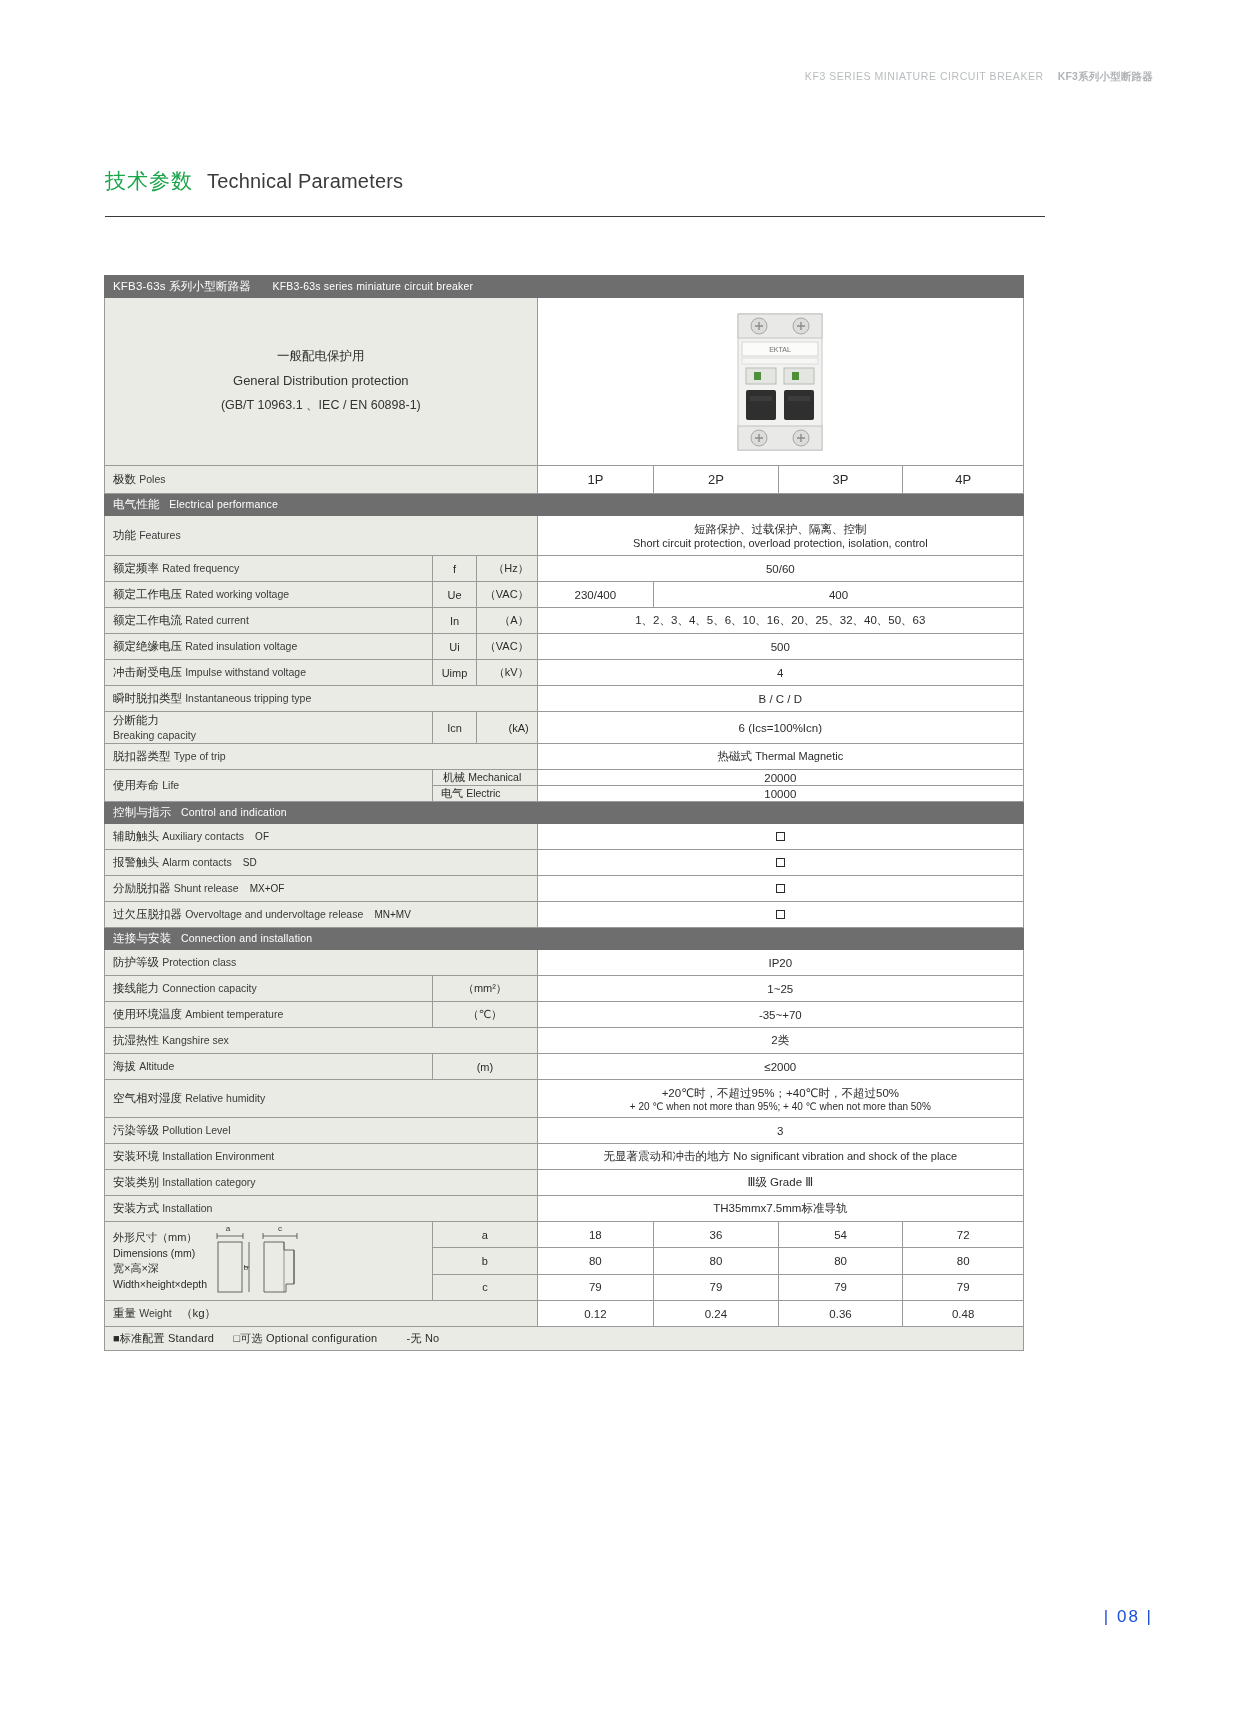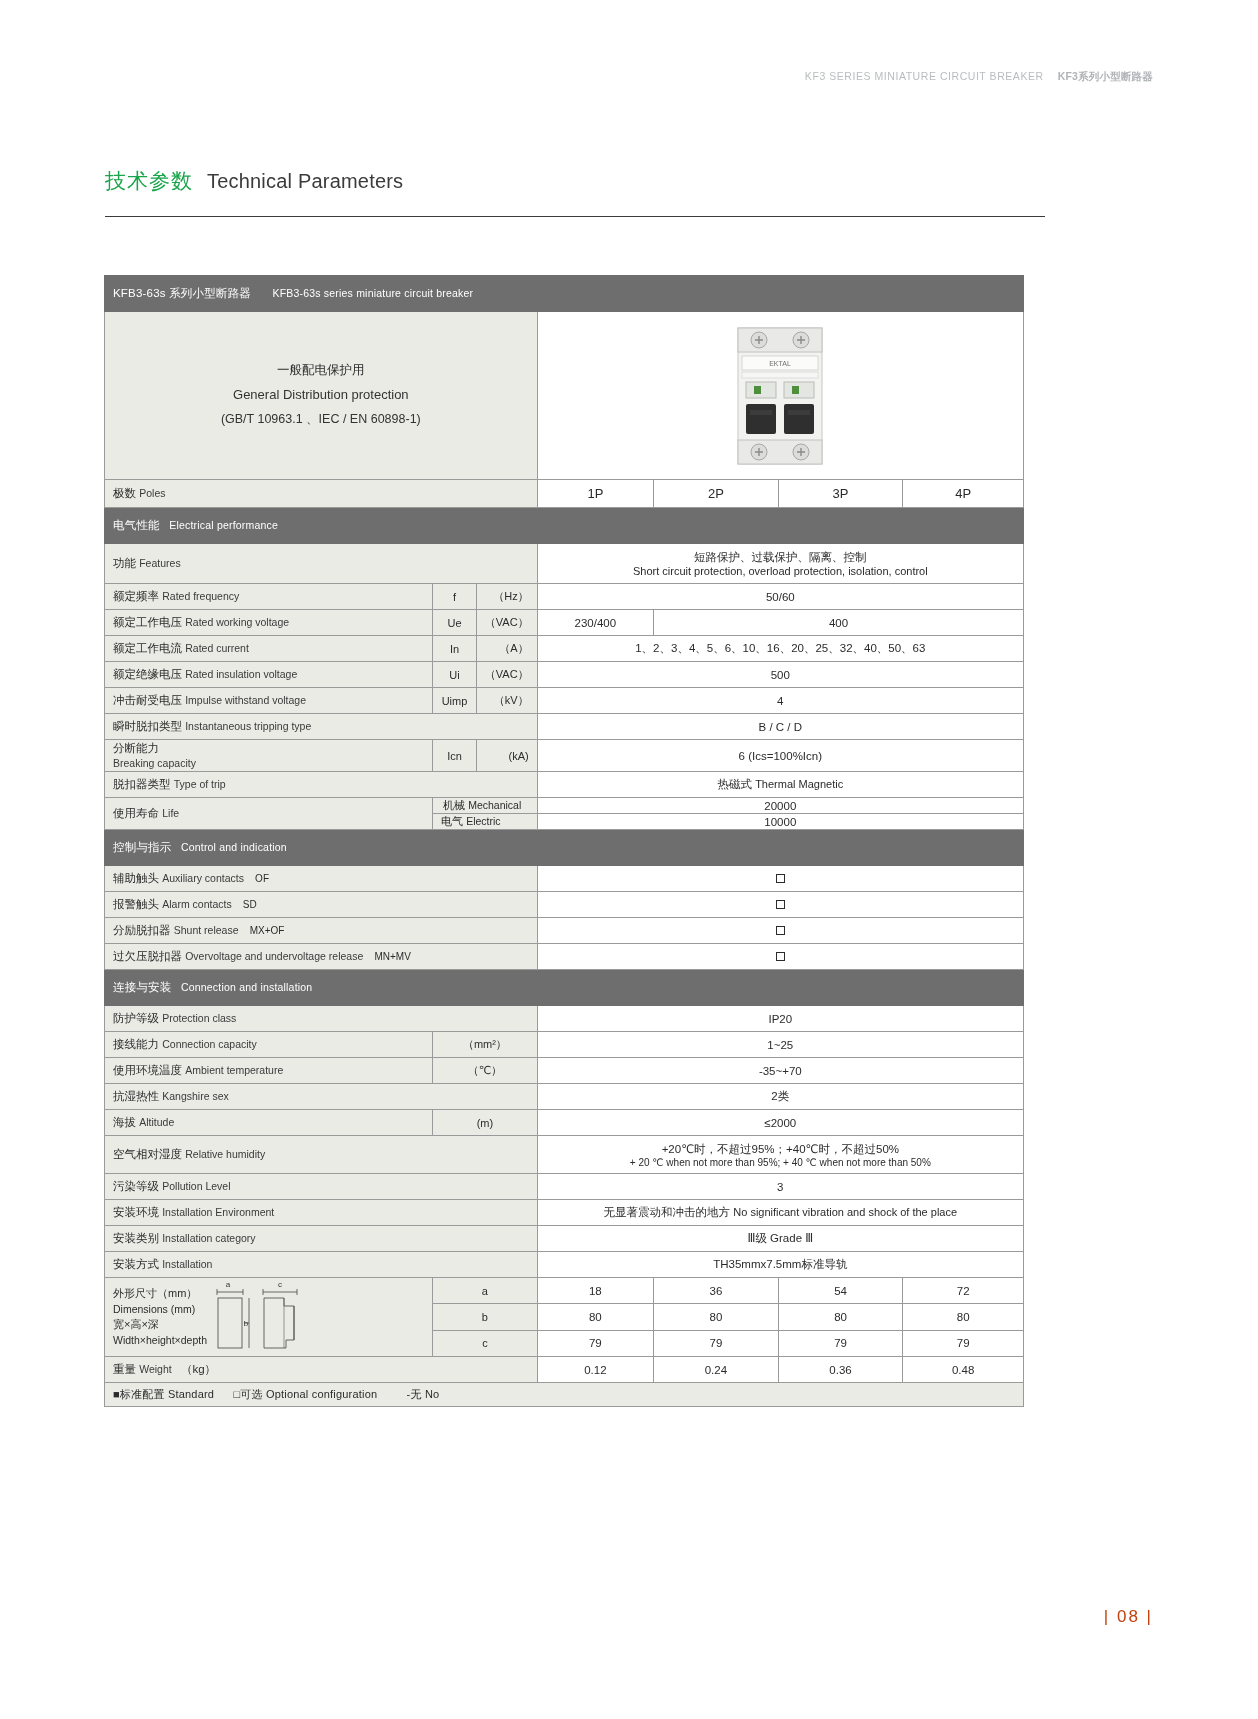--- a/index.html
+++ b/index.html
@@ -41,21 +41,21 @@
   }
   .tbl td {
     border: 1px solid #9a9a9a;
     padding: 0 8px;
     vertical-align: middle;
   }
   
   .band td {
     background: #6e6e6e; color: #ffffff;
     border-color: #6e6e6e;
-    height: 36px; font-size: 11.5px;
+    height: 22px; font-size: 11.5px;
     letter-spacing: .2px;
   }
   .band .en { font-size: 10.5px; }
 
   
   .lbl {
     background: #ebebe6;
     width: 356px;
     font-size: 11.5px;
     height: 26px;
@@ -97,21 +97,21 @@
 
   
   .note td {
     background:#ebebe6; border-color:#9a9a9a;
     height: 24px; font-size: 11px; letter-spacing:.2px;
   }
 
   
   .pagenum {
     position:absolute; right: 105px; bottom: 92px;
-    font-size: 17px; color: #c2410c; letter-spacing: 2px;
+    font-size: 17px; color: #1d4ed8; letter-spacing: 2px;
   }
 </style>
 </head>
 <body>
 
 <div class="page">
 
   <div class="runhead">
     <span>KF3 SERIES MINIATURE CIRCUIT BREAKER</span><span class="cn">KF3系列小型断路器</span>
   </div>

